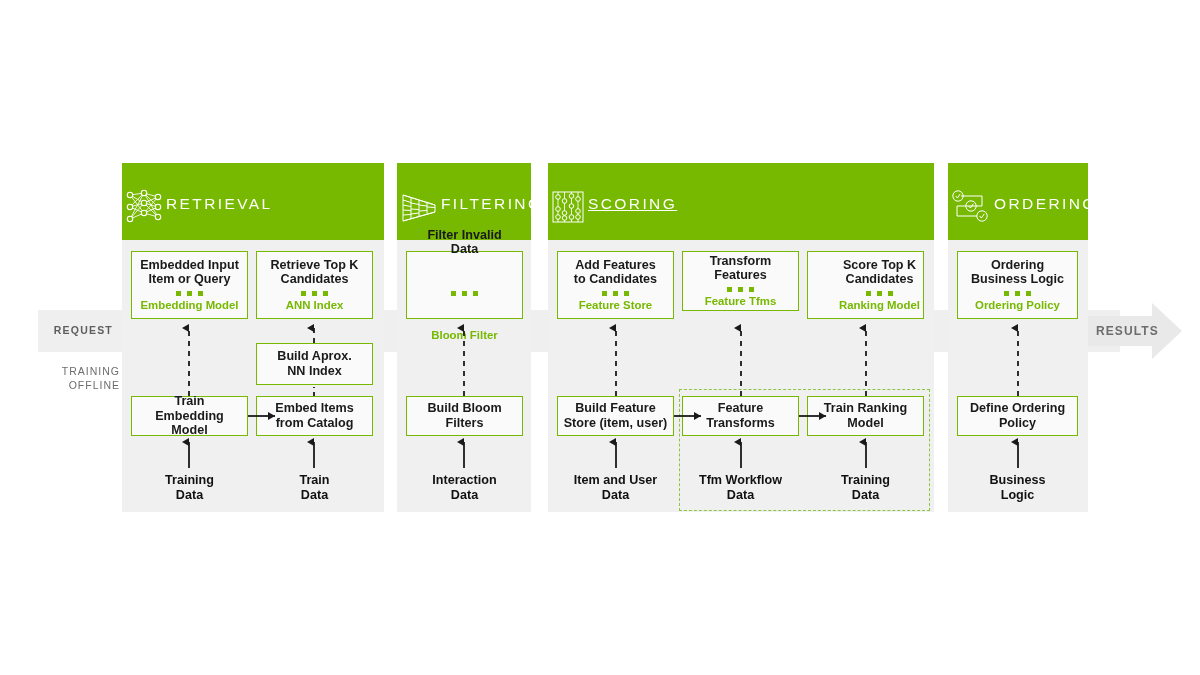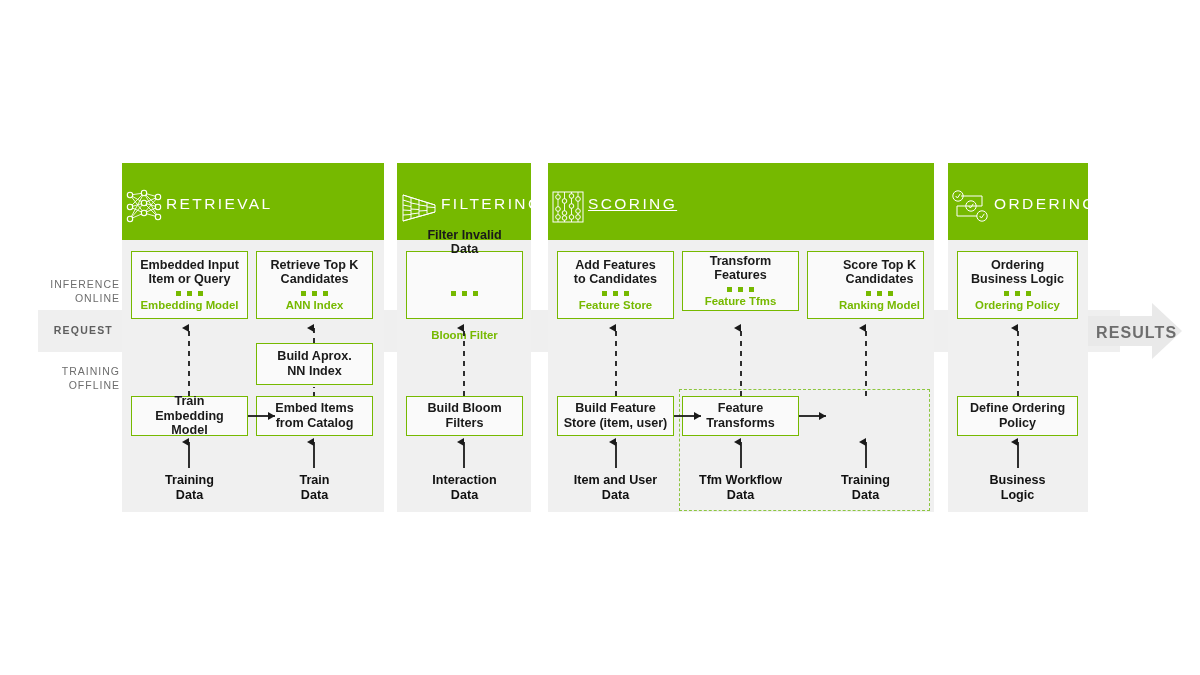--- a/index.html
+++ b/index.html
@@ -113,21 +113,21 @@
     text-align: right;
     font-size: 10.5px;
     letter-spacing: 1.0px;
     color: #6d6d6d;
     line-height: 1.35;
     white-space: pre-line;
   }
   .sidelabel.strong { color: #5e5e5e; font-weight: bold; letter-spacing: 1.2px; }
   .results-label {
     position: absolute;
-    font-size: 16px;
+    font-size: 12px;
     letter-spacing: 1.1px;
     color: #6d6d6d;
     font-weight: bold;
   }
 
   
   .dashed-group {
     position: absolute;
     border: 1.8px dashed #8cc63f;
     box-sizing: border-box;
@@ -146,22 +146,20 @@
 
 <div id="stage">
 
   <div class="request-band"></div>
 
   <svg class="overlay" viewBox="0 0 1200 675">
     <polygon points="1085,316 1152,316 1152,303 1182,331 1152,359 1152,346 1085,346" fill="#e9e9e9"></polygon>
   </svg>
   <div class="results-label" style="left:1096px; top:324px;">RESULTS</div>
 
-  <div class="sidelabel" style="left:0px; top:277px; width:120px;">INFERENCE
-ONLINE</div>
   <div class="sidelabel strong" style="left:0px; top:323px; width:113px;">REQUEST</div>
   <div class="sidelabel" style="left:0px; top:364px; width:120px;">TRAINING
 OFFLINE</div>
 
   <div class="col" style="left:122px; top:240px; width:262px; height:272px;"></div>
   <div class="col-header" style="left:122px; top:163px; width:262px; height:77px;">
     <div class="hdr-icon">
       <svg width="44" height="40" viewBox="0 0 44 40">
         <g stroke="#ffffff" stroke-width="0.9" fill="none" opacity="0.95">
           <line x1="8" y1="8" x2="22" y2="6"></line>
@@ -355,20 +353,24 @@
   <div class="node white" style="left:557px; top:396px; width:117px; height:40px;">
     <div class="title">Build Feature
 Store (item, user)</div>
   </div>
 
   <div class="node white" style="left:682px; top:396px; width:117px; height:40px;">
     <div class="title">Feature
 Transforms</div>
   </div>
 
+  <div class="node white" style="left:807px; top:396px; width:117px; height:40px;">
+    <div class="title">Train Ranking
+Model</div>
+  </div>
 
   <div class="datalabel" style="left:557px; top:473px; width:117px;">Item and User
 Data</div>
   <div class="datalabel" style="left:682px; top:473px; width:117px;">Tfm Workflow
 Data</div>
   <div class="datalabel" style="left:807px; top:473px; width:117px;">Training
 Data</div>
 
   <div class="col" style="left:948px; top:240px; width:140px; height:272px;"></div>
   <div class="col-header" style="left:948px; top:163px; width:140px; height:77px;">

